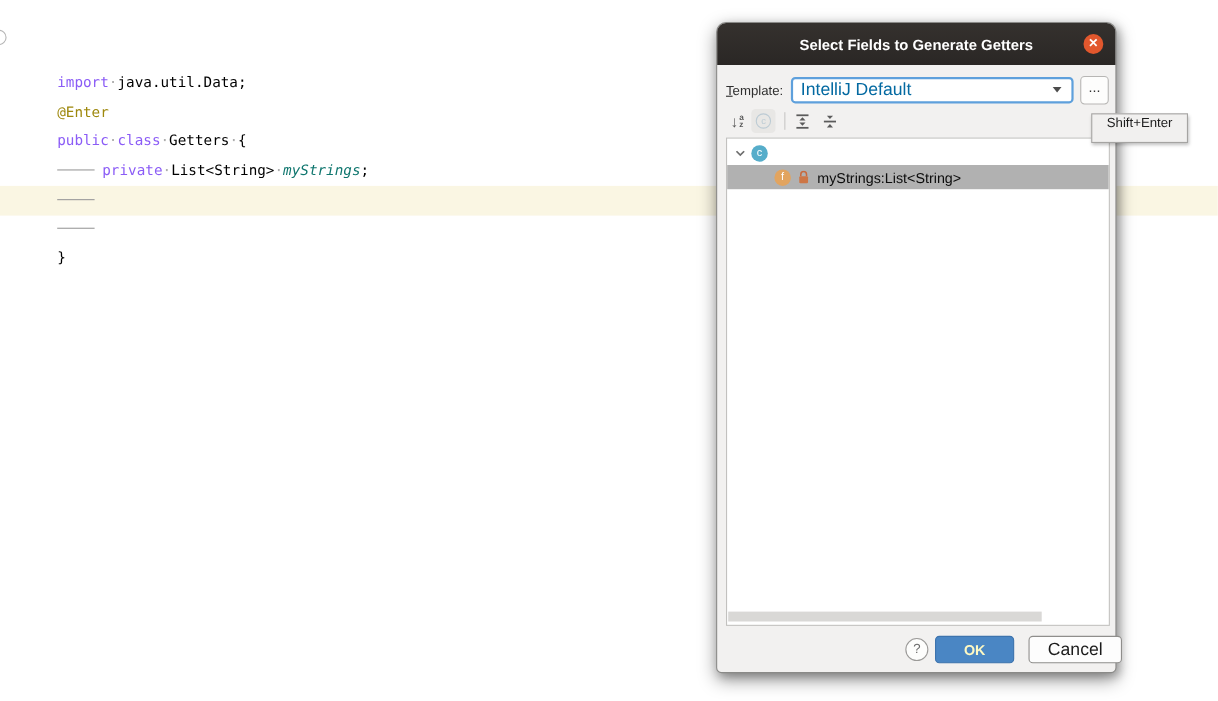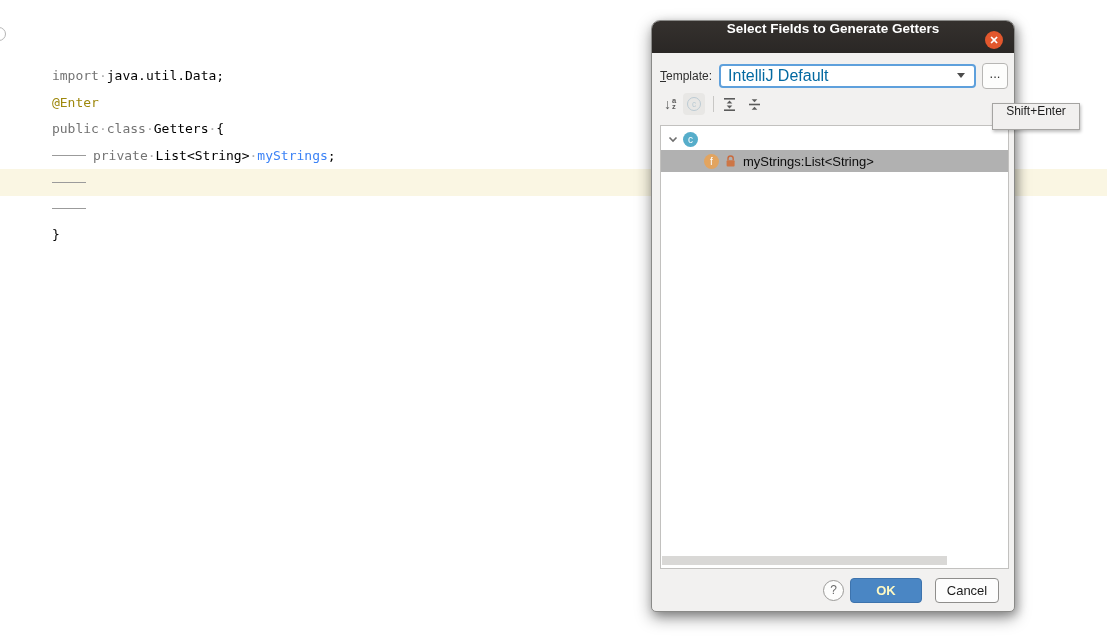--- a/index.html
+++ b/index.html
@@ -5,36 +5,36 @@
   html,body{margin:0;padding:0;}
   body{width:1107px;height:637px;position:relative;overflow:hidden;background:#ffffff;
        font-family:"Liberation Sans",sans-serif;}
 
   
   .editor{position:absolute;inset:0;background:#fff;
           font-family:"DejaVu Sans Mono",monospace;font-size:13px;color:#000;}
   .code{position:absolute;top:10px;left:0;right:0;}
   .code-line{height:26.5px;line-height:26.5px;padding-left:5px;white-space:pre;}
   .caret-row{background:#faf6e3;}
-  .kw{color:#737373;}
+  .kw{color:#8b5cf6;}
   .ann{color:#9e880d;}
-  .fld{color:#3b82f6;}
+  .fld{color:#0f766e;font-style:italic;}
   .plain{color:#000;}
   .dot{color:#adadad;}
   .tabws{display:inline-block;width:41px;height:1em;position:relative;vertical-align:middle;}
   .tabws::after{content:"";position:absolute;left:0;width:34px;top:46%;height:1px;background:#9b9b9b;}
   .fold-marker{position:absolute;left:-8px;top:17px;width:12px;height:12px;border:1px solid #b5b5b5;
                border-radius:50%;background:#fff;}
 
   
   .dialog{position:absolute;left:651px;top:20px;width:362px;height:590px;background:#f2f1f0;
           border:1px solid #8a8a88;border-radius:9px 9px 5px 5px;z-index:20;
           box-shadow:0 6px 16px rgba(0,0,0,.40),3px 3px 8px rgba(0,0,0,.22);}
-  .titlebar{height:32px;background:linear-gradient(#35312e,#2a2725);border-radius:8px 8px 0 0;
-            display:flex;align-items:flex-start;justify-content:center;position:relative;}
+  .titlebar{height:38px;background:linear-gradient(#35312e,#2a2725);border-radius:8px 8px 0 0;
+            display:flex;align-items:center;justify-content:center;position:relative;}
   .titlebar-text{color:#ffffff;font-size:13.5px;font-weight:bold;}
   .close-btn{position:absolute;right:11px;top:10px;width:18px;height:18px;border-radius:50%;
              background:#e2572d;color:#fff;font-size:11px;font-weight:bold;line-height:18px;
              text-align:center;cursor:pointer;}
 
   .template-row{display:flex;align-items:center;margin:10px 6px 0 8px;height:26px;}
   .template-label{font-size:12px;color:#2f2f2f;margin-right:7px;white-space:nowrap;}
   .mn{text-decoration:underline;}
   .combo{flex:1;height:20px;background:#fff;border:2px solid #5ea0dc;border-radius:4px;
          display:flex;align-items:center;padding:0 7px;font-size:16px;color:#0369a1;
@@ -71,22 +71,22 @@
   .badge.fldb{background:#e2a45f;}
   .lock{margin-right:7px;flex:none;}
   .hscroll-thumb{position:absolute;left:1px;top:430px;width:285px;height:9px;background:#d9d8d6;}
 
   .help-btn{position:absolute;left:171px;top:559px;width:19px;height:19px;border:1px solid #9b9a98;
             border-radius:50%;background:#fdfdfc;color:#6b6b6b;font-size:12px;text-align:center;
             line-height:18px;cursor:pointer;}
   .ok-btn{position:absolute;left:198px;top:557px;width:72px;height:25px;background:#4a86c4;
           border:1px solid #3d73ad;border-radius:4px;color:#fef9c3;font-weight:bold;font-size:13px;
           text-align:center;line-height:23px;box-sizing:border-box;cursor:pointer;}
-  .cancel-btn{position:absolute;left:283px;top:557px;width:64px;height:25px;background:#fdfdfd;
-              border:1px solid #8f8e8c;border-radius:4px;color:#1b1b1b;font-size:13px;
+  .cancel-btn{position:absolute;left:283px;top:557px;width:85px;height:25px;background:#fdfdfd;
+              border:1px solid #8f8e8c;border-radius:4px;color:#1b1b1b;font-size:16px;
               text-align:center;line-height:23px;box-sizing:border-box;cursor:pointer;}
 
   .tooltip{position:absolute;left:992px;top:103px;width:88px;height:27px;background:#f1f0ef;
            border:1px solid #a5a4a2;box-shadow:1px 2px 3px rgba(0,0,0,.25);font-size:12px;
            color:#1d1d1d;display:flex;justify-content:center;z-index:30;
            box-sizing:border-box;}
 </style>
 </head>
 <body>
 

